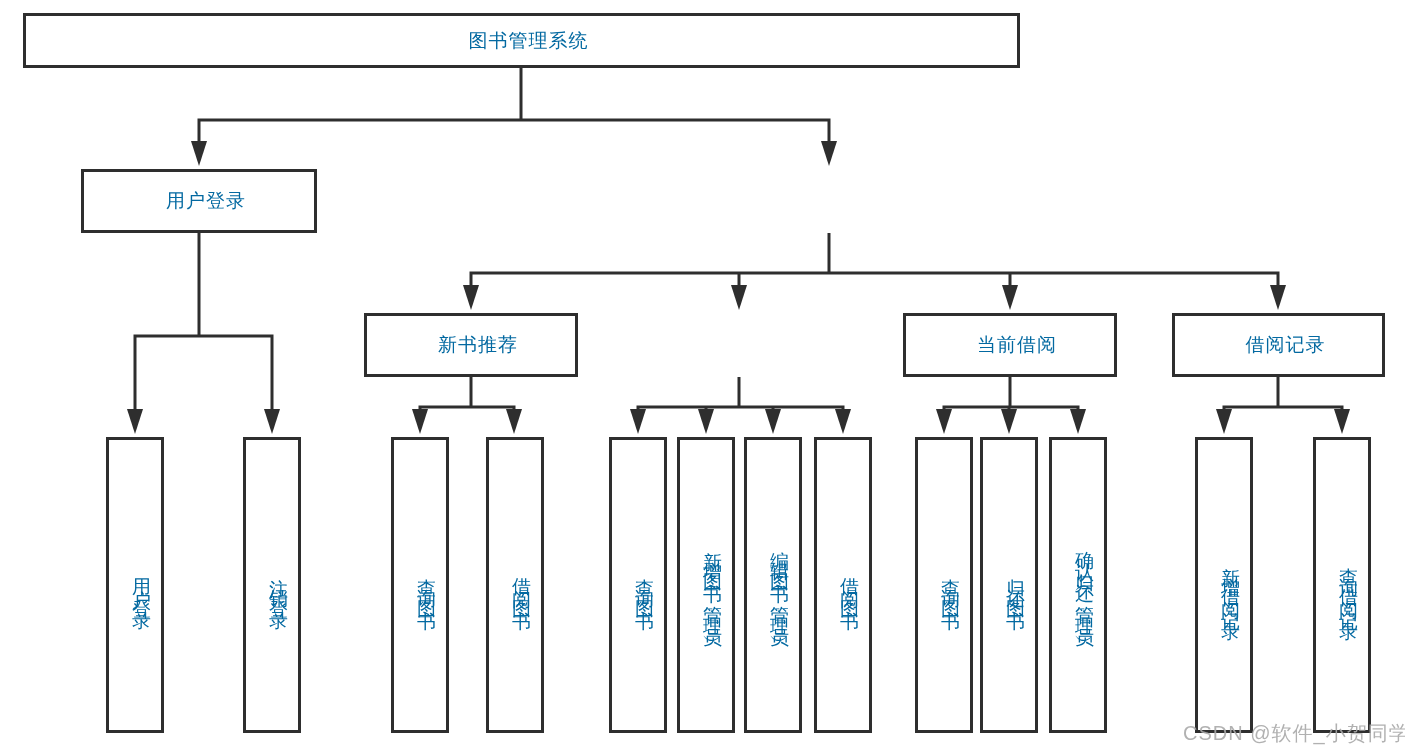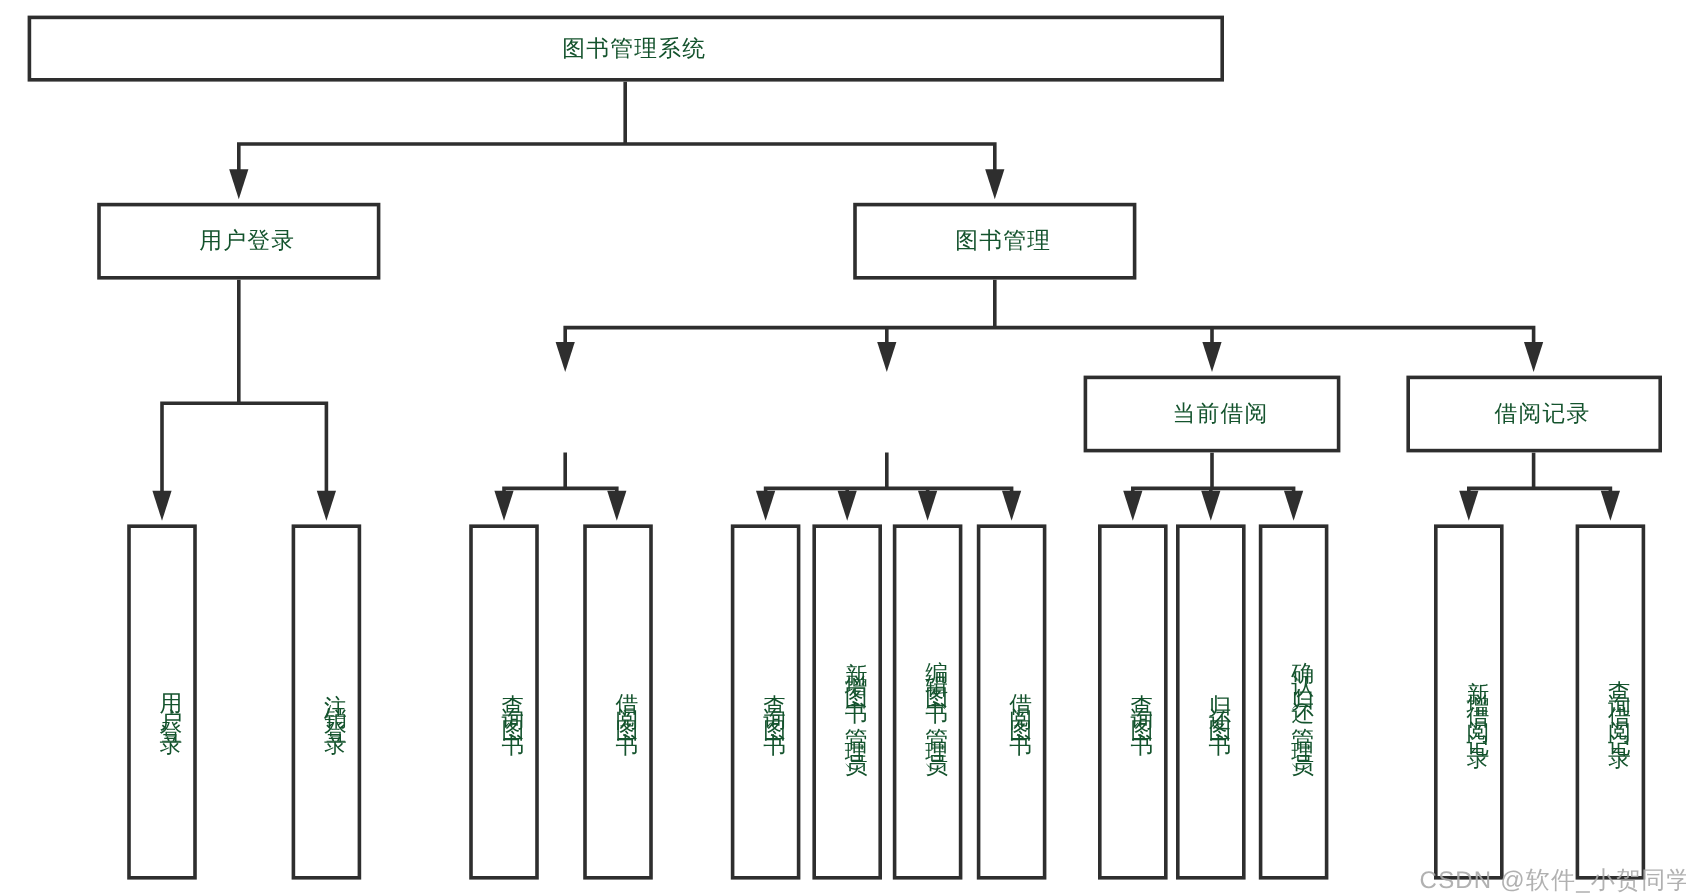--- a/index.html
+++ b/index.html
@@ -17,21 +17,21 @@
     z-index: 0;
   }
   .node {
     position: absolute;
     box-sizing: border-box;
     background: #ffffff;
     border: 3px solid #2e2e2e;
     display: flex;
     align-items: center;
     justify-content: center;
-    color: #14532d;
+    color: #0369a1;
     z-index: 1;
     padding-left: 14px;
   }
   .node.h span {
     font-size: 19px;
     letter-spacing: 1px;
     white-space: nowrap;
   }
   .node.v span {
     writing-mode: vertical-rl;
@@ -100,24 +100,24 @@
     </g>
   </svg>
 
   <div class="node h" style="left:23px;top:13px;width:997px;height:55px">
     <span>图书管理系统</span>
   </div>
 
   <div class="node h" style="left:81px;top:169px;width:236px;height:64px">
     <span>用户登录</span>
   </div>
-  <div class="node h" style="left:711px;top:169px;width:236px;height:64px">
-    <span>图书管理</span>
+
+  <div class="node h" style="left:364px;top:313px;width:214px;height:64px">
+    <span>新书推荐</span>
   </div>
-
   <div class="node h" style="left:1172px;top:313px;width:213px;height:64px">
     <span>借阅记录</span>
   </div>
   <div class="node h" style="left:903px;top:313px;width:214px;height:64px">
     <span>当前借阅</span>
   </div>
 
   <div class="node v" style="left:106px;top:437px;width:58px;height:296px">
     <span>用户登录</span>
   </div>

